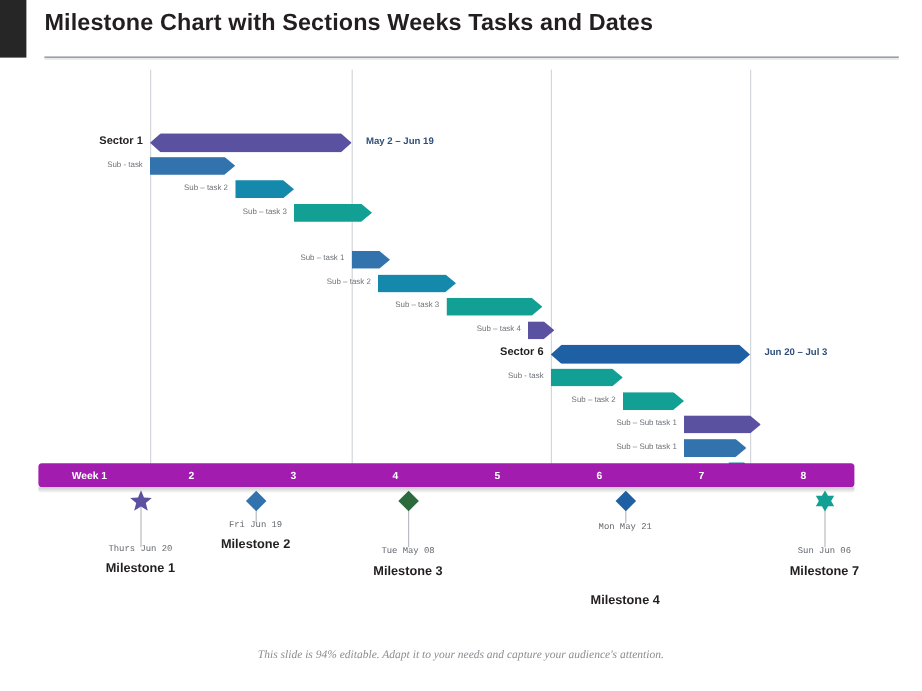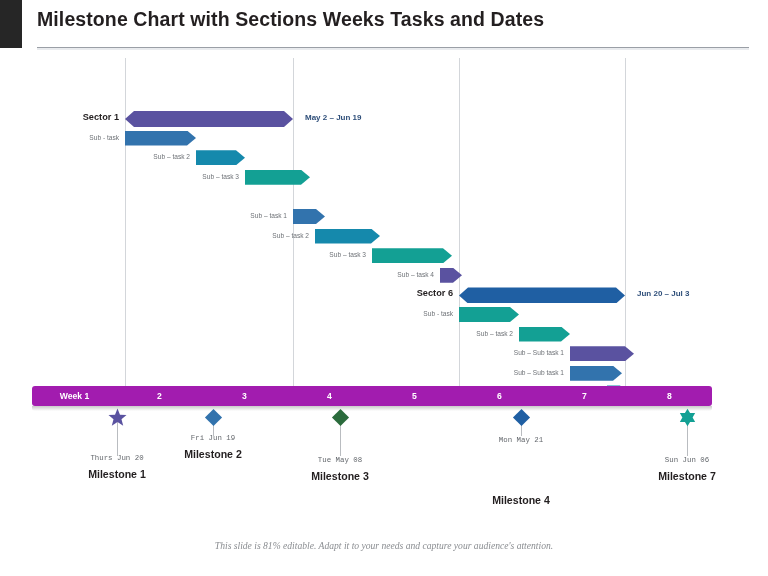--- a/index.html
+++ b/index.html
@@ -207,13 +207,13 @@
     <div class="ms" style="left: 627px; width: 120px;">
       <div class="ms-stem" style="left: 60px; top: 16px; height: 34px;"></div>
       <div class="ms-mark" style="left: 51px; top: 2px;"><svg width="19" height="19" viewBox="0 0 20 20">
           <polygon points="10.00,0.70 12.70,5.32 18.05,5.35 15.40,10.00 18.05,14.65 12.70,14.68 10.00,19.30 7.30,14.68 1.95,14.65 4.60,10.00 1.95,5.35 7.30,5.32" fill="#13a094"></polygon>
         </svg></div>
       <div class="ms-date" style="left: 0px; width: 120px; top: 50px;">Sun Jun 06</div>
       <div class="ms-name" style="left: 0px; width: 120px; top: 64px;">Milestone 7</div>
     </div>
   </div>
 
-<div id="footer">This slide is 81% editable. Adapt it to your needs and capture your audience's attention.</div>
+<div id="footer">This slide is 94% editable. Adapt it to your needs and capture your audience's attention.</div>
 
 </body></html>

